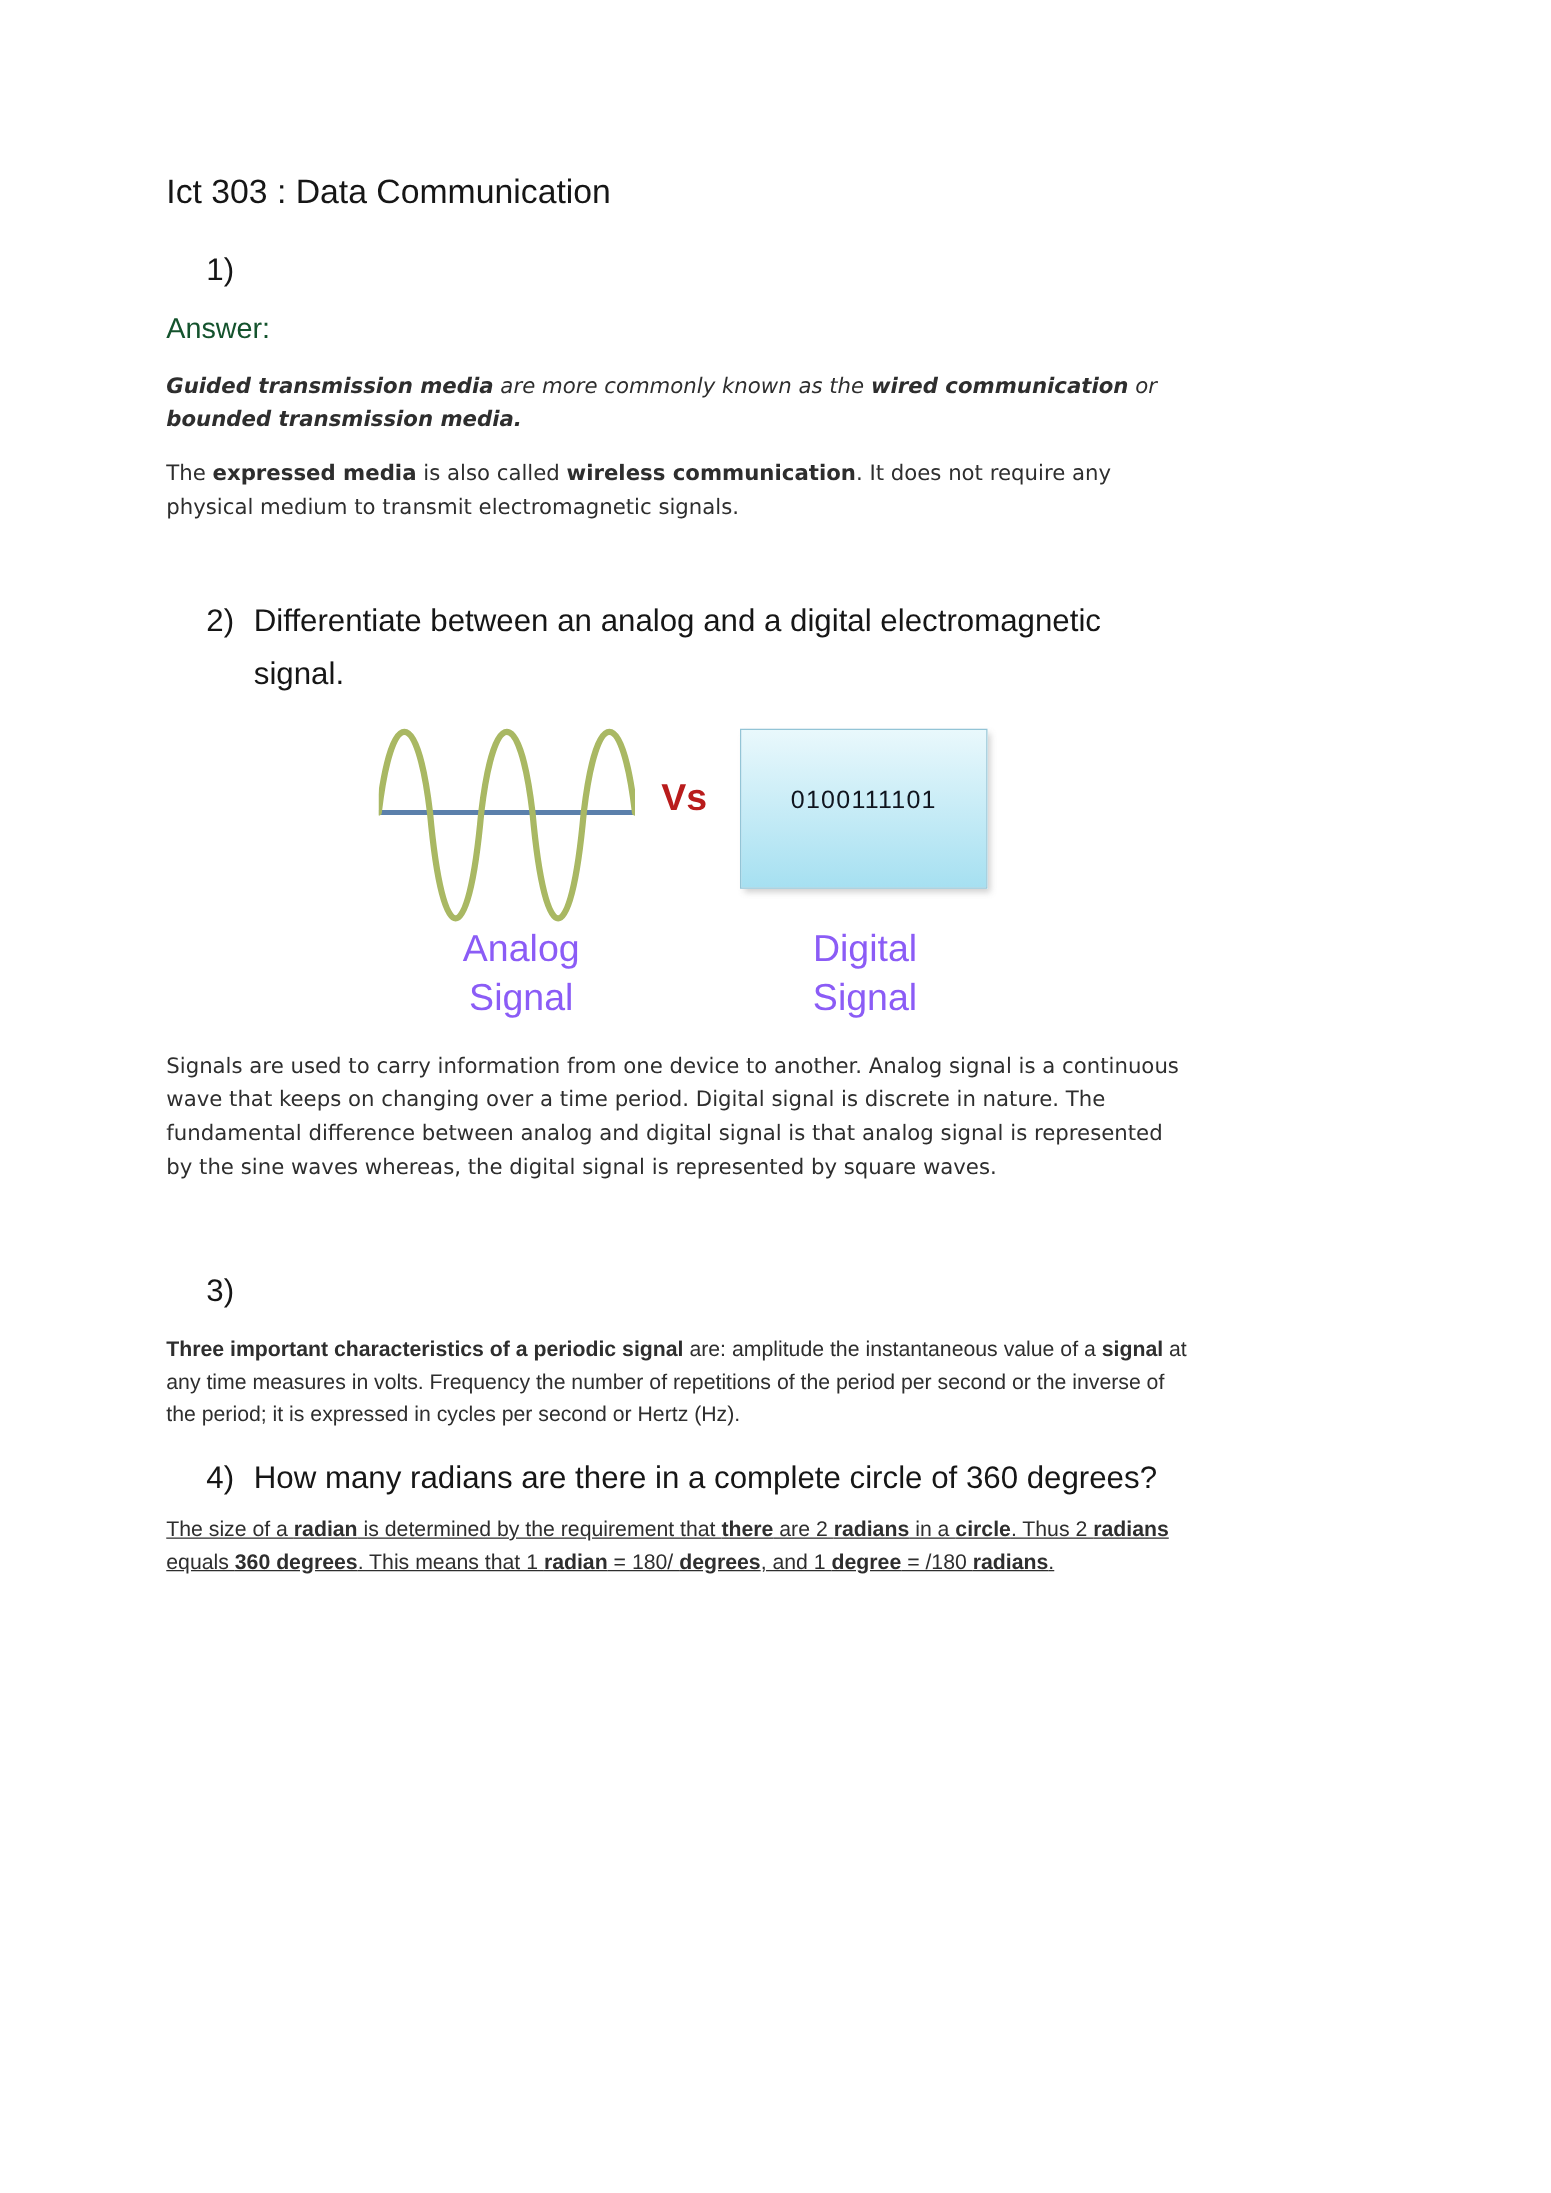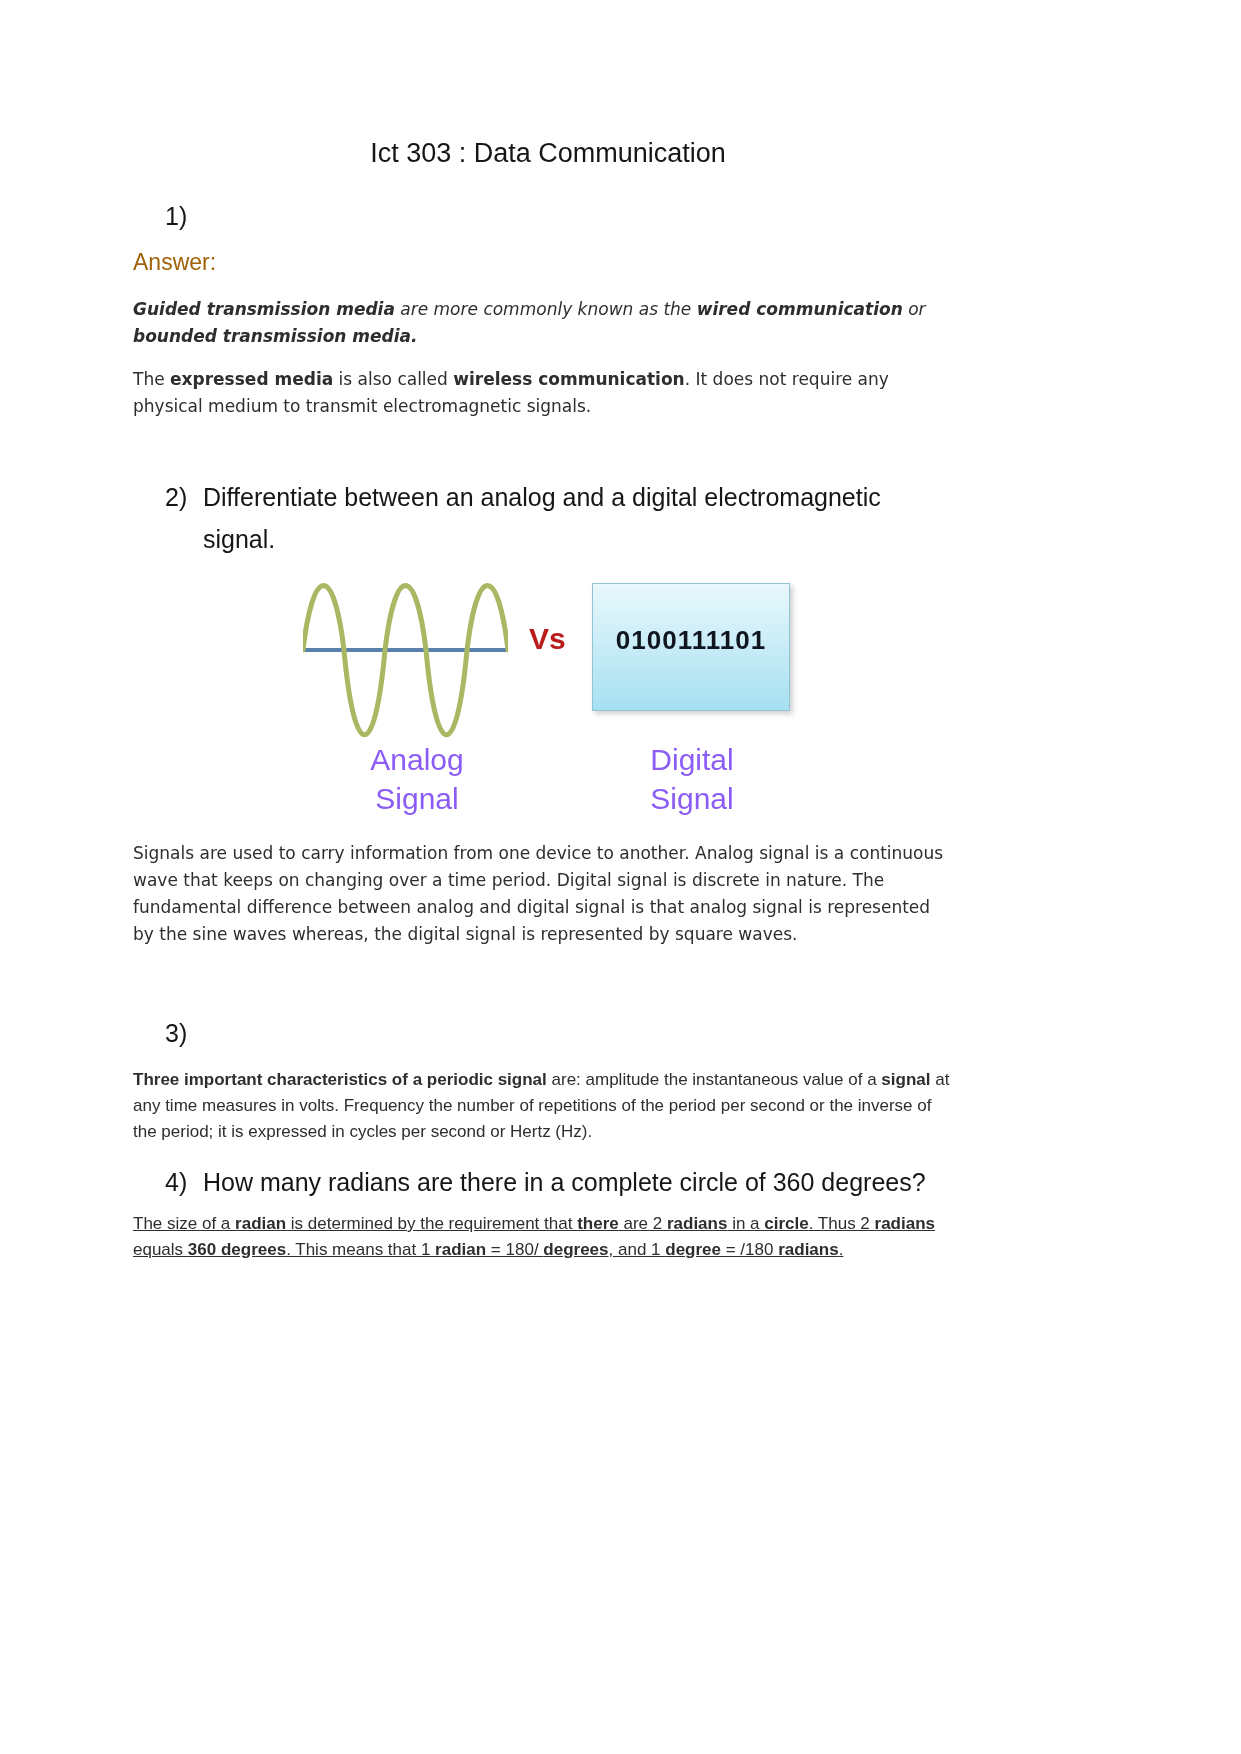--- a/index.html
+++ b/index.html
@@ -11,37 +11,37 @@
     font-family: "Liberation Sans", sans-serif;
     color: #1c1c1c;
     overflow: hidden;
   }
   .content {
     padding: 138px 0 0 133px;
     width: 963px;
   }
   .doc-title {
     font-size: 27px;
-    text-align: center;
+    text-align: left;
     color: #161616;
     margin-bottom: 26px;
     width: 830px;
   }
   .question {
     display: flex;
     font-size: 25px;
     line-height: 42px;
     color: #161616;
     margin-left: 32px;
   }
   .qnum { flex: 0 0 38px; }
   .qtext { max-width: 740px; }
   .answer-label {
     font-size: 23px;
-    color: #a16207;
+    color: #14532d;
     margin-top: 12px;
   }
   .para-v {
     font-family: "DejaVu Sans", sans-serif;
     font-size: 17px;
     line-height: 27px;
     color: #2e2e2e;
     max-width: 822px;
   }
   .para-a {
@@ -85,22 +85,22 @@
     width: 198px;
     height: 128px;
     border: 1px solid #93c4d6;
     background: linear-gradient(to bottom, var(--box-top, #e9f8fc), var(--box-bottom, #a6e0f1));
     box-shadow: 3px 3px 5px rgba(120,120,120,0.35);
     display: flex;
     align-items: center;
     justify-content: center;
   }
   .digital-bits {
-    font-size: 26px;
-    font-weight: bold;
+    font-size: 20px;
+    font-weight: normal;
     letter-spacing: 1px;
     color: #10151f;
     margin-top: -14px;
   }
   .fig-caption {
     position: absolute;
     top: 170px;
     width: 200px;
     text-align: center;
     font-size: 30px;

